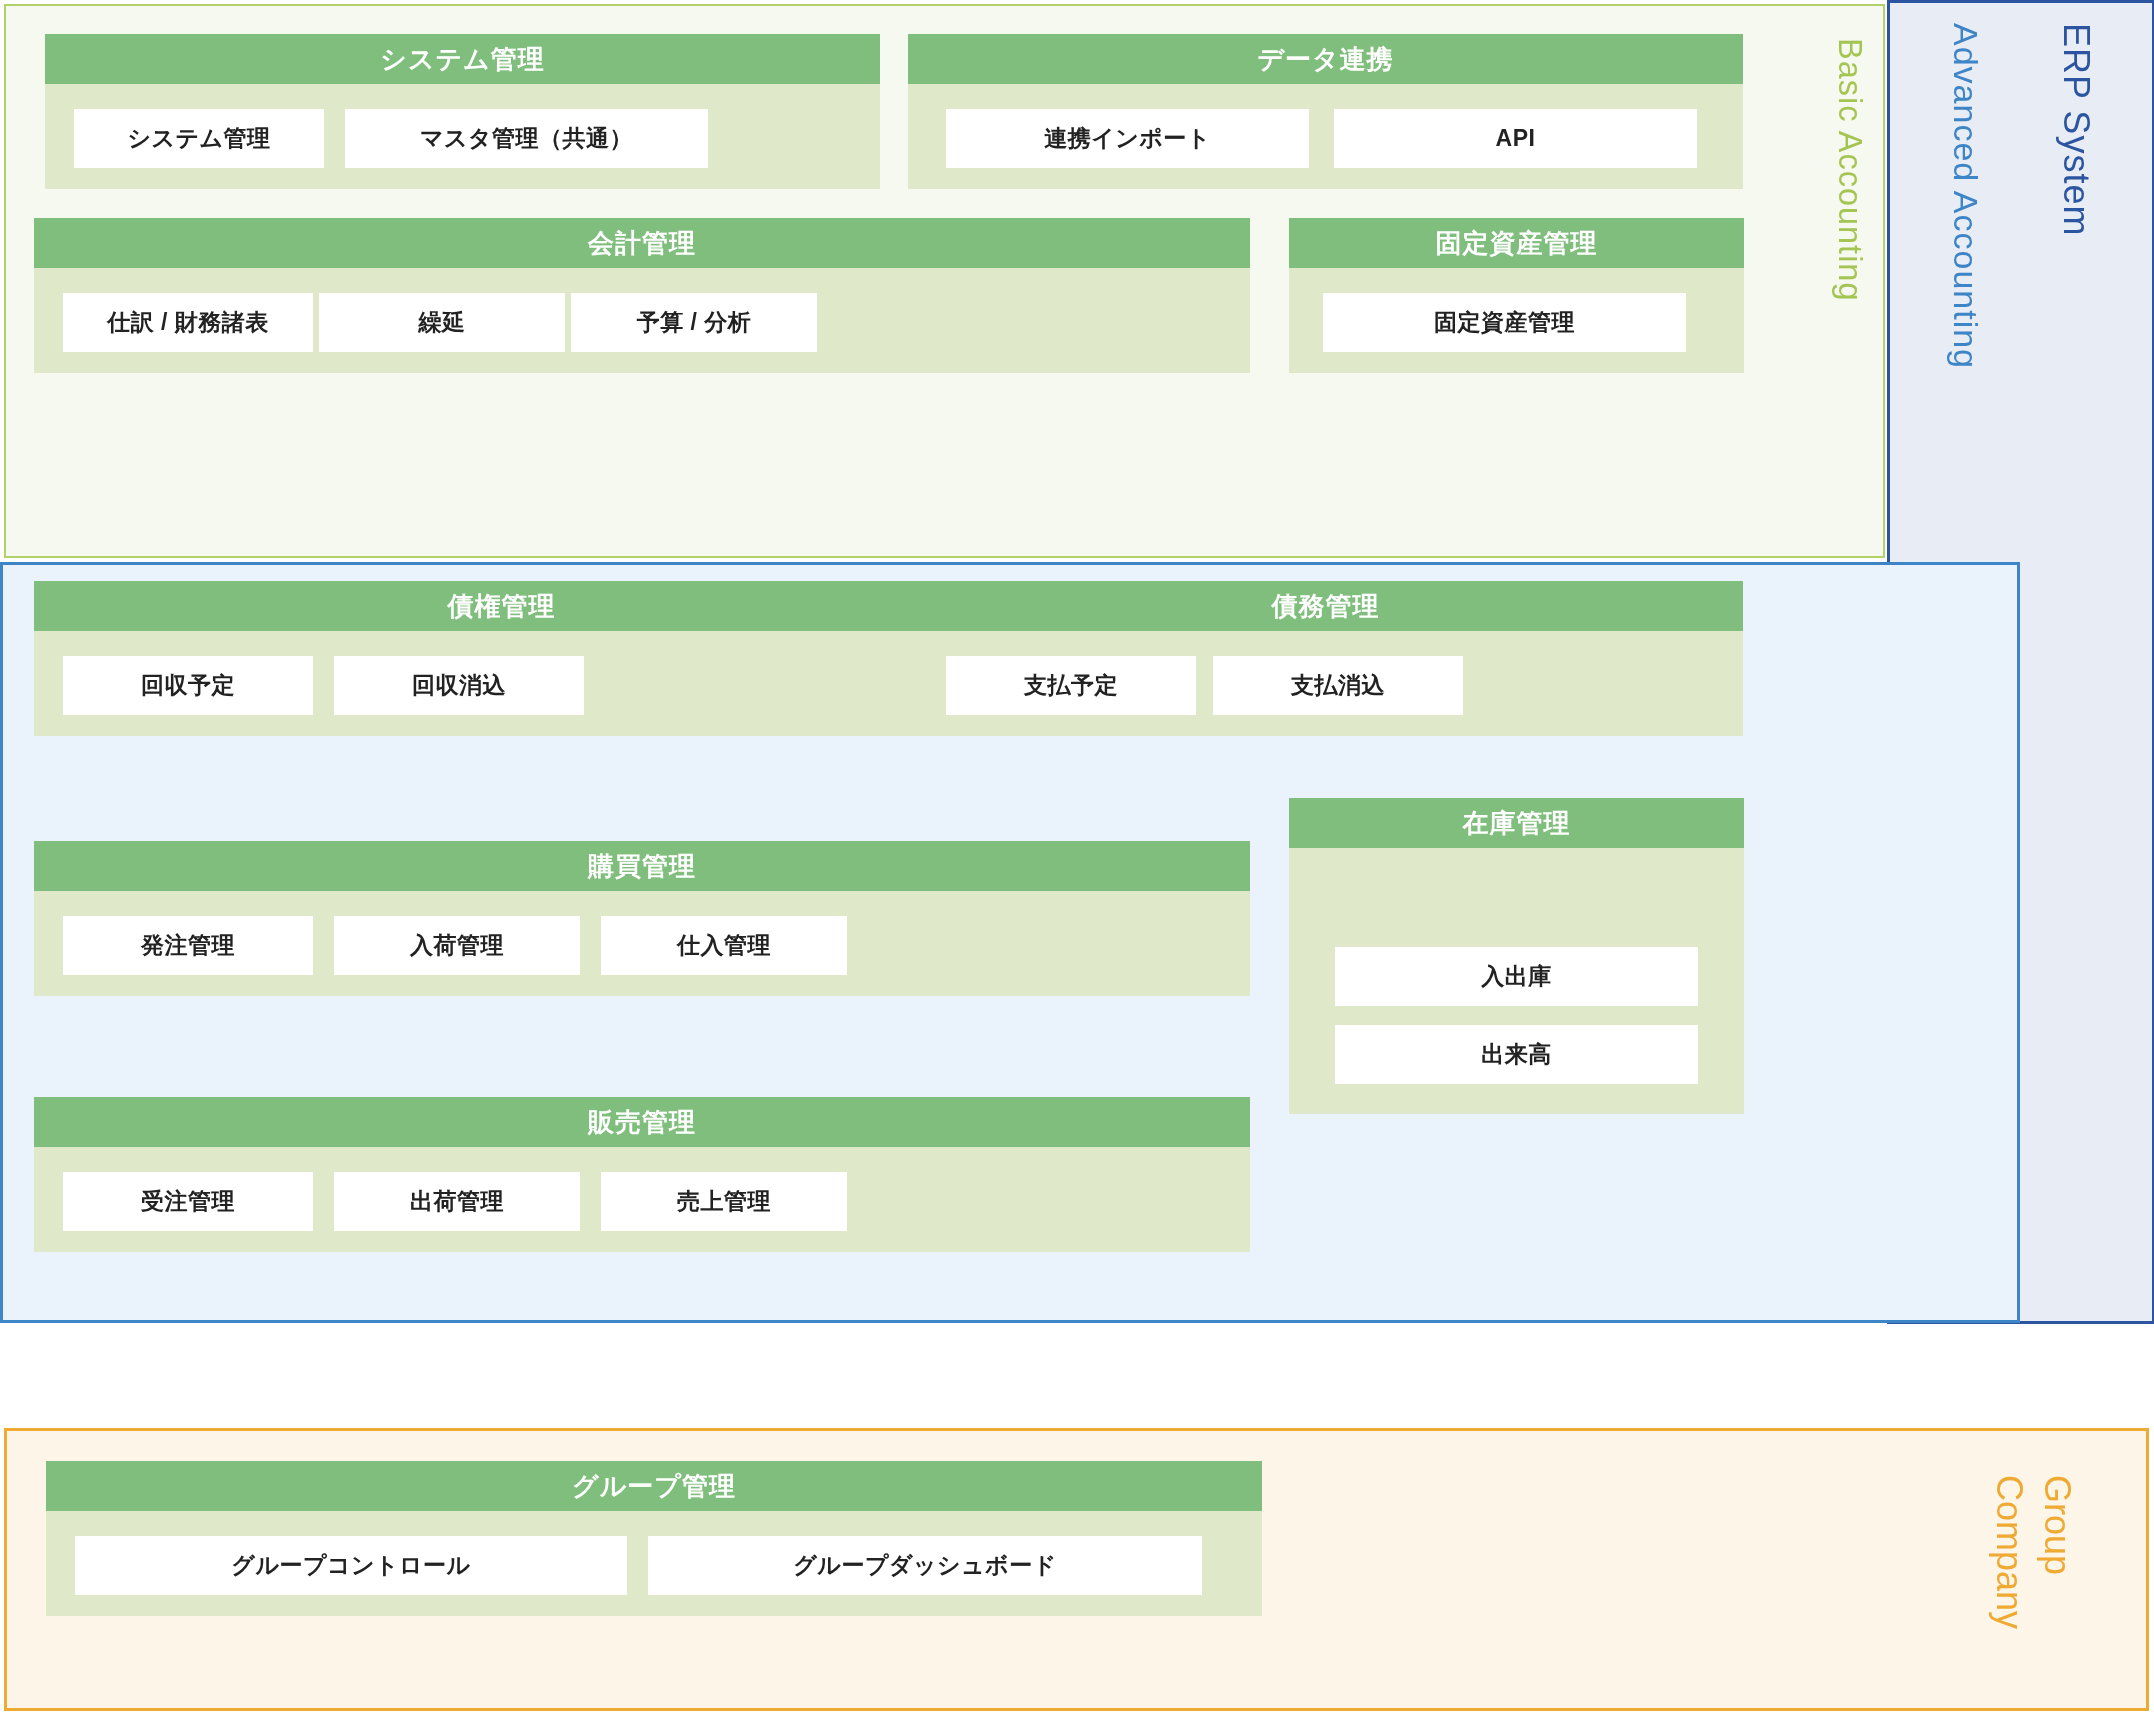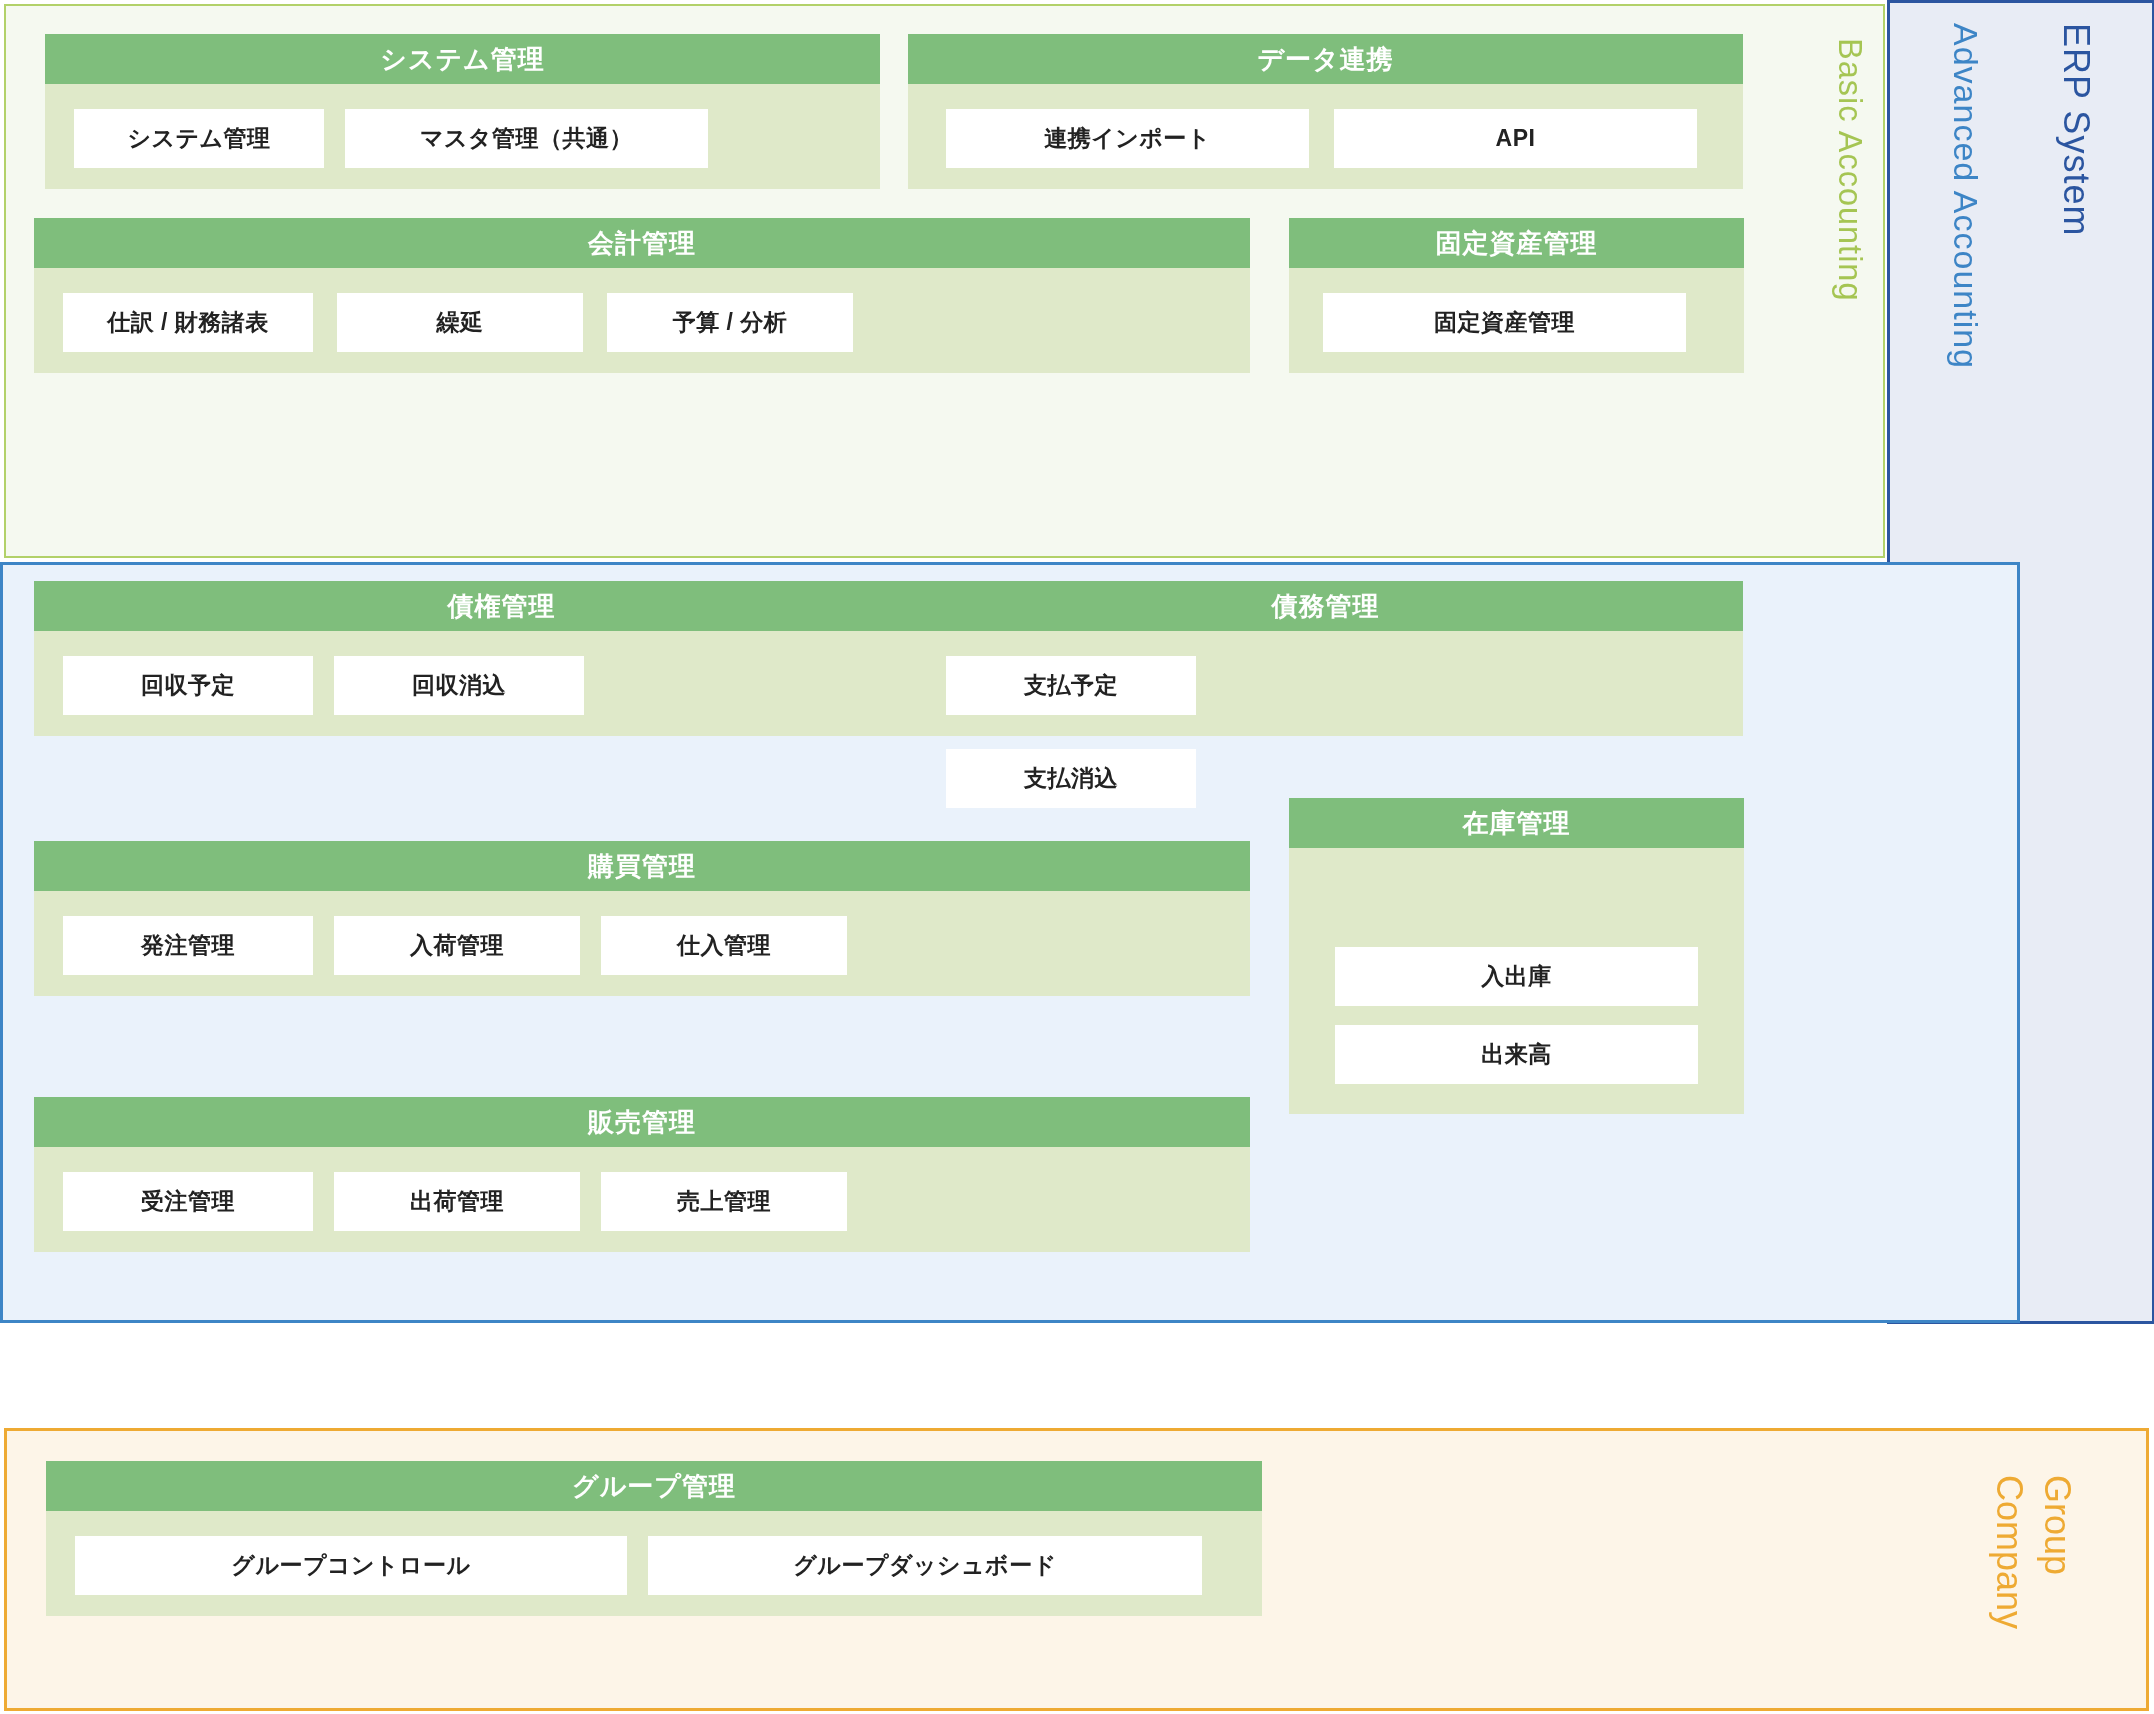--- a/index.html
+++ b/index.html
@@ -109,21 +109,21 @@
 <div class="card" style="left:908px;top:34px;width:835px;height:155px;">
   <div class="card-head">データ連携</div>
   <div class="card-body" style="padding-left:38px;gap:25px;">
     <div class="chip wide">連携インポート</div>
     <div class="chip wide">API</div>
   </div>
 </div>
 
 <div class="card" style="left:34px;top:218px;width:1216px;height:155px;">
   <div class="card-head">会計管理</div>
-  <div class="card-body" style="gap:24px;">
+  <div class="card-body" style="gap:6px;">
     <div class="chip w1">仕訳 / 財務諸表</div>
     <div class="chip w2">繰延</div>
     <div class="chip w2">予算 / 分析</div>
   </div>
 </div>
 
 <div class="card" style="left:1289px;top:218px;width:455px;height:155px;">
   <div class="card-head">固定資産管理</div>
   <div class="card-body" style="padding-left:34px;">
     <div class="chip wide">固定資産管理</div>
@@ -133,21 +133,21 @@
 <div class="card" style="left:34px;top:581px;width:935px;height:155px;">
   <div class="card-head">債権管理</div>
   <div class="card-body">
     <div class="chip w1">回収予定</div>
     <div class="chip w1">回収消込</div>
   </div>
 </div>
 
 <div class="card" style="left:908px;top:581px;width:835px;height:155px;">
   <div class="card-head">債務管理</div>
-  <div class="card-body" style="padding-left:38px;gap:34px;flex-direction:column;">
+  <div class="card-body" style="padding-left:38px;gap:17px;">
     <div class="chip w1">支払予定</div>
     <div class="chip w1">支払消込</div>
   </div>
 </div>
 
 <div class="card" style="left:34px;top:841px;width:1216px;height:155px;">
   <div class="card-head">購買管理</div>
   <div class="card-body" style="gap:21px;">
     <div class="chip w1">発注管理</div>
     <div class="chip w2">入荷管理</div>

